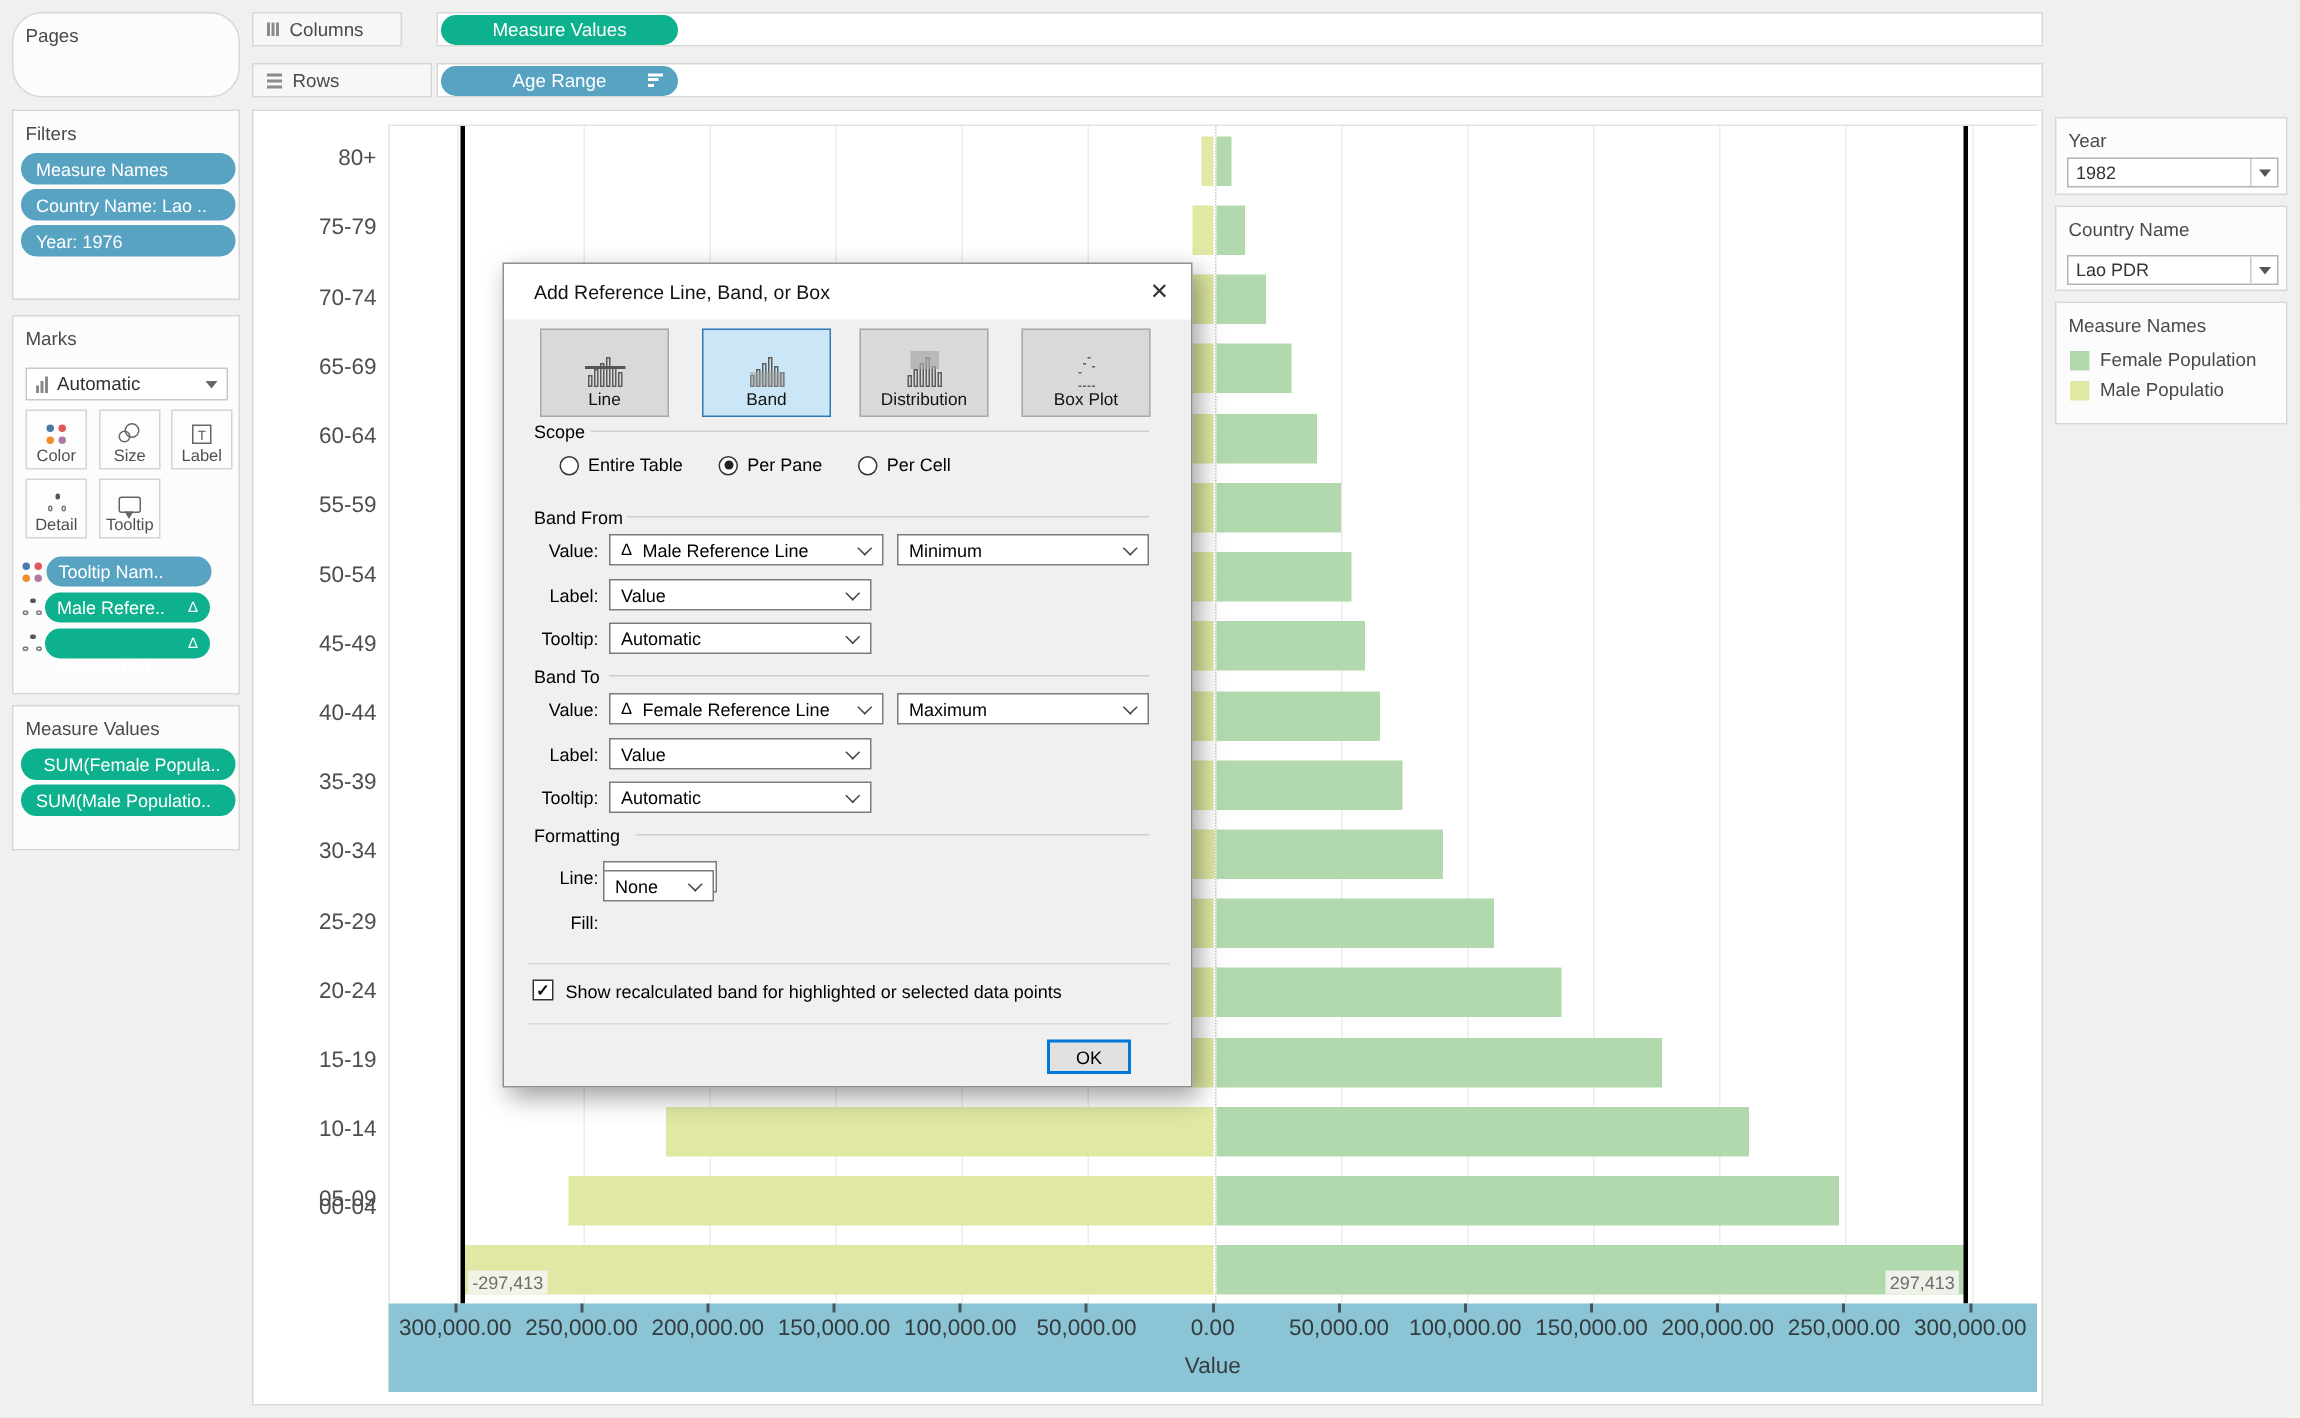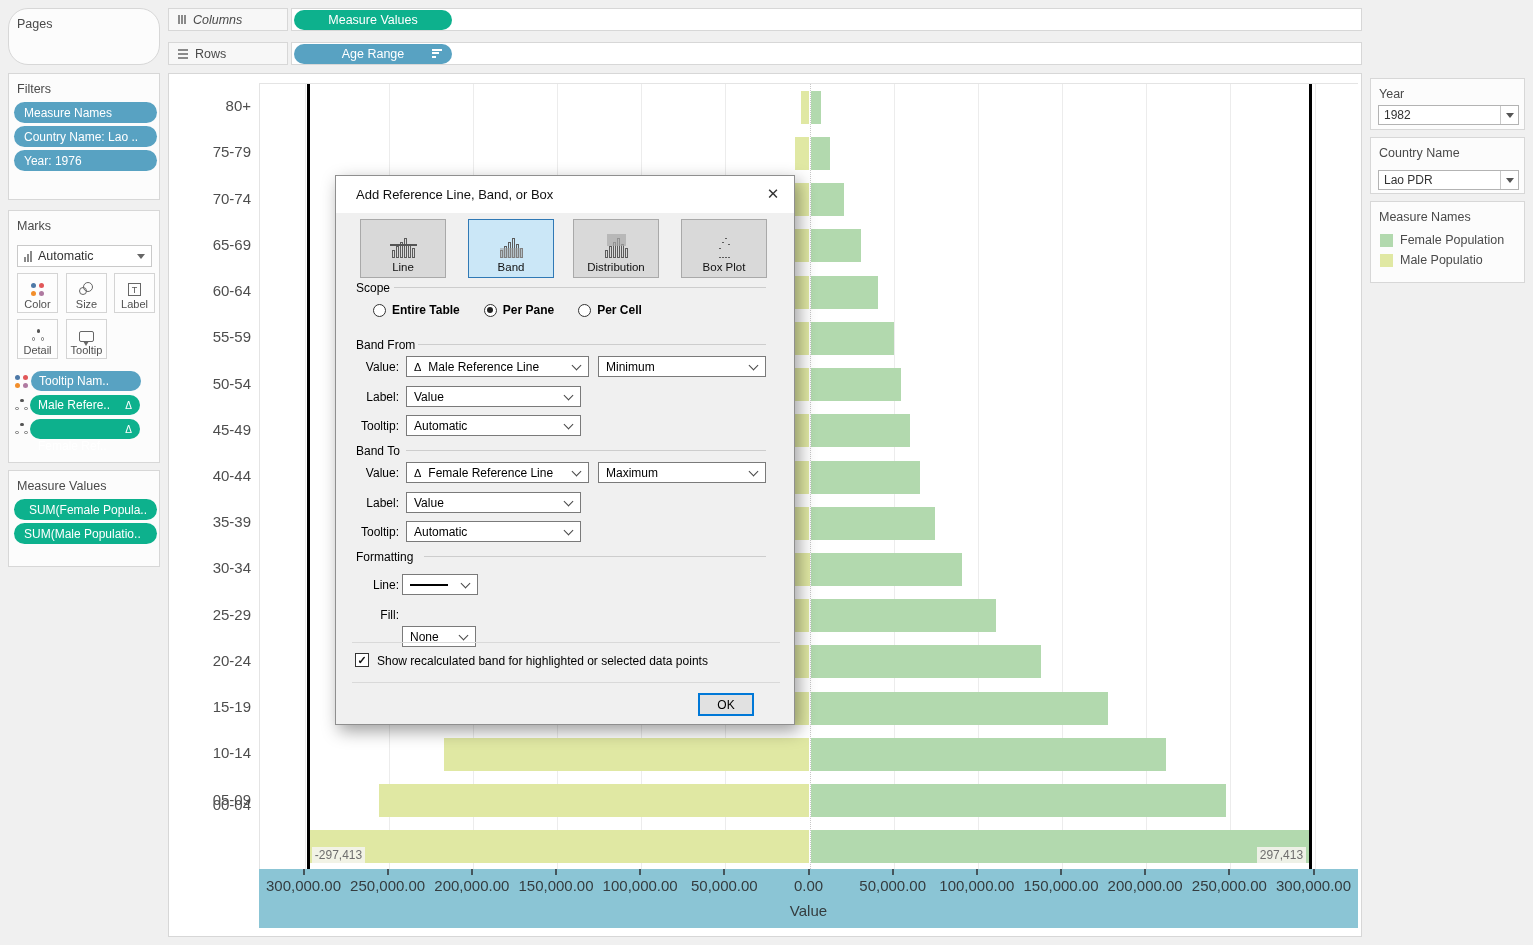--- a/index.html
+++ b/index.html
@@ -75,21 +75,21 @@
   .grp-label{position:absolute;font-size:12px;color:#000;}
   .grp-line{position:absolute;height:1px;background:#cdcdcd;}
   .drow-label{position:absolute;width:63px;text-align:right;font-size:12px;color:#000;}
   .ddl{position:absolute;height:21px;background:#fff;border:1px solid #7a7a7a;display:flex;
       align-items:center;padding:0 22px 0 7px;font-size:12px;color:#000;overflow:hidden;white-space:nowrap;}
   .ddl .chev{position:absolute;right:8px;top:8px;}
   .radio{width:13px;height:13px;border:1px solid #333;border-radius:50%;background:#fff;
       display:inline-flex;align-items:center;justify-content:center;}
   .radio.sel::after{content:"";width:6px;height:6px;border-radius:50%;background:#222;}
   .radio-item{display:flex;align-items:center;gap:6px;}
-  #scope-radios{position:absolute;left:37px;top:127px;display:flex;gap:24px;align-items:center;font-weight:bold;}
+  #scope-radios{position:absolute;left:37px;top:127px;display:flex;gap:24px;align-items:center;}
   .checkbox{position:absolute;width:14px;height:14px;background:#fff;border:1px solid #333;
       display:flex;align-items:center;justify-content:center;font-size:11px;color:#111;font-weight:bold;}
   #ok-btn{position:absolute;left:362px;top:517px;width:56px;height:23px;background:#e1e1e1;
       border:2px solid #0078d7;font-size:12px;display:flex;align-items:center;justify-content:center;color:#000;}
   .dot{border-radius:50%;display:block;position:absolute;}
 </style>
 </head>
 <body>
 
 <div id="app">
@@ -202,21 +202,21 @@
     <div class="pill-stack" id="mv-pills">
         <div class="pill green" style="width: 143px; justify-content: flex-end;">
           <span>SUM(Female Popula..</span>
         </div>
         <div class="pill green" style="width: 143px;">
           <span>SUM(Male Populatio..</span>
         </div>
       </div>
   </div>
 
-  <div class="shelf-label" style="left:168px;top:8px;width:120px;height:23px;font-style:italic;">
+  <div class="shelf-label" style="left:168px;top:8px;width:100px;height:23px;">
     <span class="vbars">
         <i style="height:9px"></i>
         <i style="height:9px"></i>
         <i style="height:9px"></i>
       </span>
     <span>Columns</span>
   </div>
   <div class="shelf-pillarea" style="left:291px;top:8px;width:1071px;height:23px;">
     <div class="shelf-pill" style="background:#0db18d;">
       <span>Measure Values</span>
@@ -495,21 +495,21 @@
     </div>
 
     <div class="grp-label" style="left:20px;top:374px;">Formatting</div>
     <div class="grp-line" style="left:88px;top:380px;width:342px;"></div>
     <div class="drow-label" style="left:0;top:402px;">Line:</div>
     <div class="ddl" style="left:66px;top:398px;width:76px;">
       <span style="display:block;width:38px;height:2px;background:#000;"></span>
       <span class="chev"></span>
     </div>
     <div class="drow-label" style="left:0;top:432px;">Fill:</div>
-    <div class="ddl" style="left:66px;top:450px;width:74px;">
+    <div class="ddl" style="left:66px;top:404px;width:74px;">
       <span>None</span>
       <span class="chev"></span>
     </div>
 
     <div class="grp-line" style="left:16px;top:466px;width:428px;background:#d9d9d9;"></div>
     <div class="checkbox" style="left:19px;top:477px;">✓</div>
     <div style="position:absolute;left:41px;top:478px;font-size:12px;">Show recalculated band for highlighted or selected data points</div>
     <div class="grp-line" style="left:16px;top:506px;width:428px;background:#d9d9d9;"></div>
     <div id="ok-btn">
       <span>OK</span>

